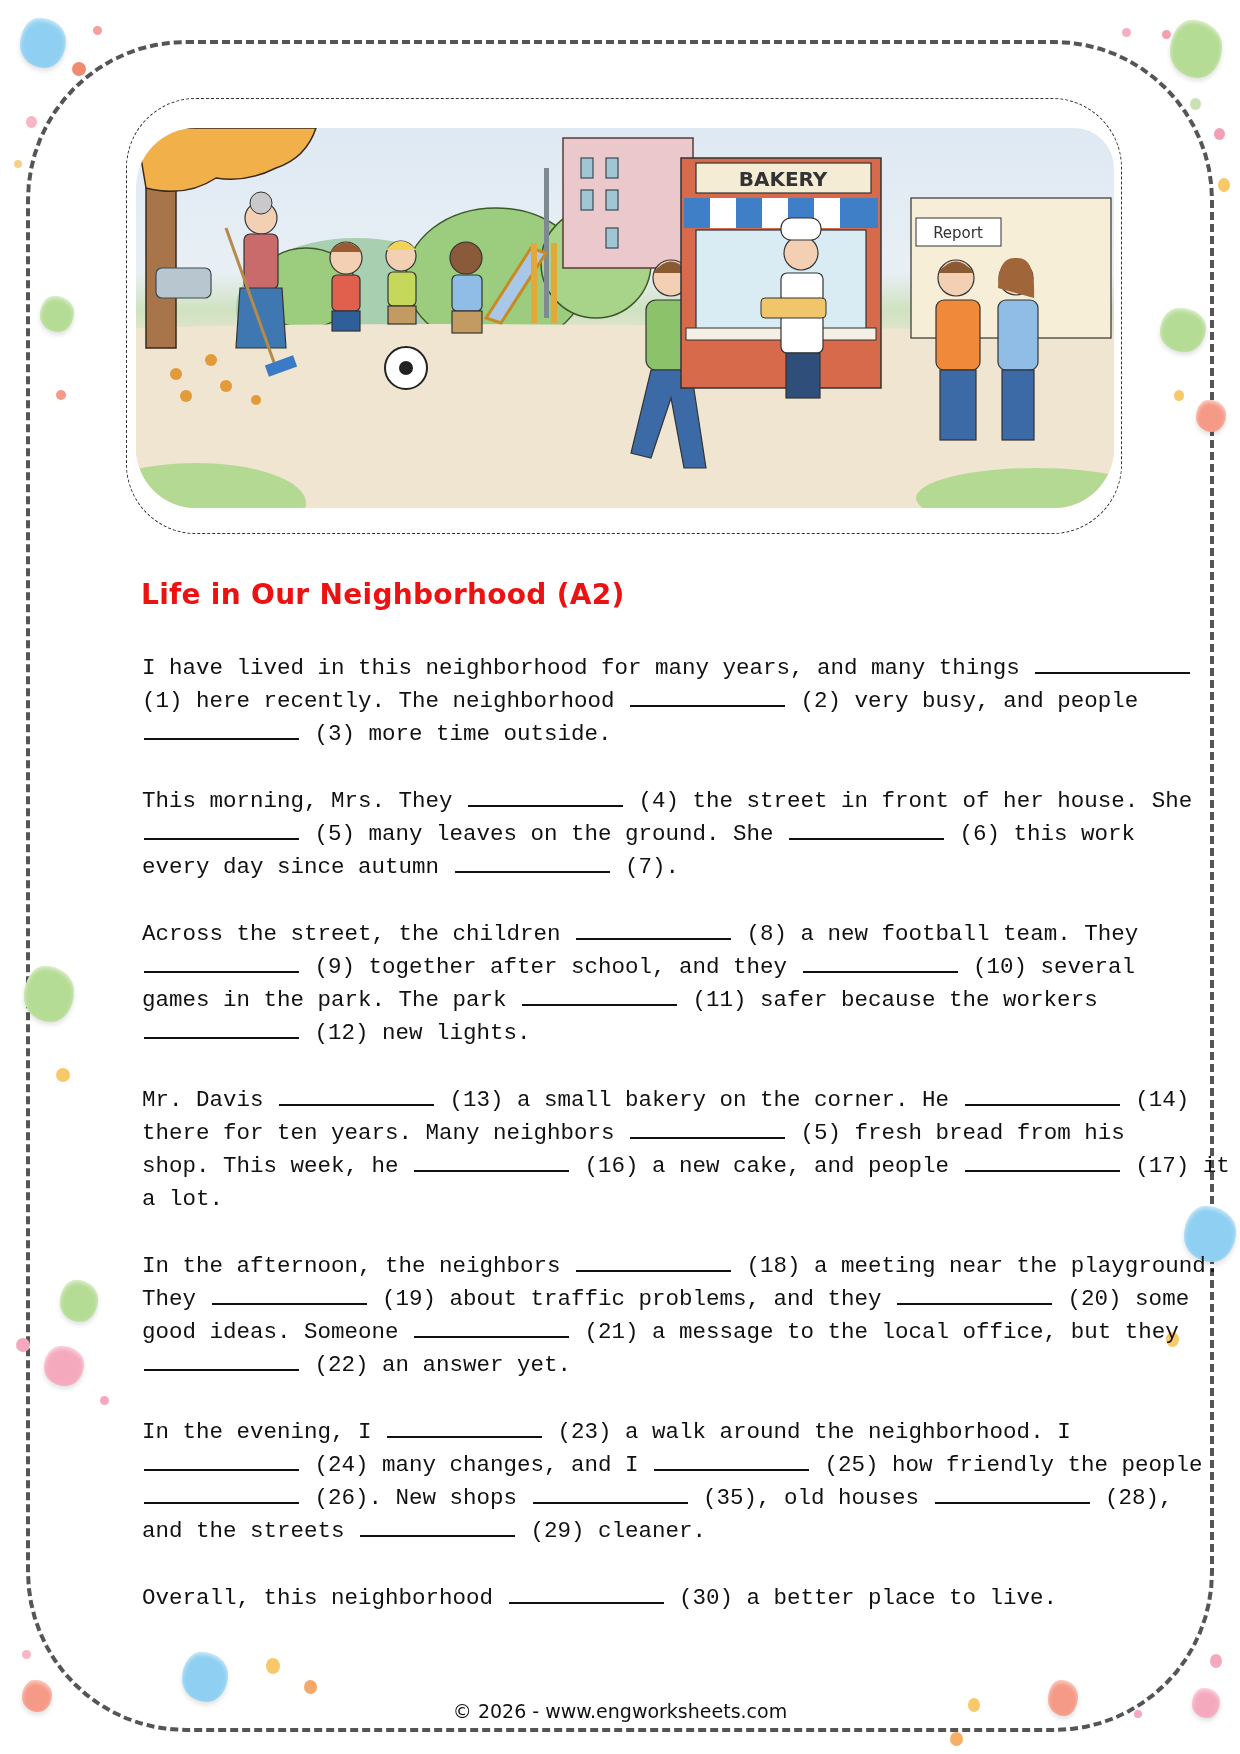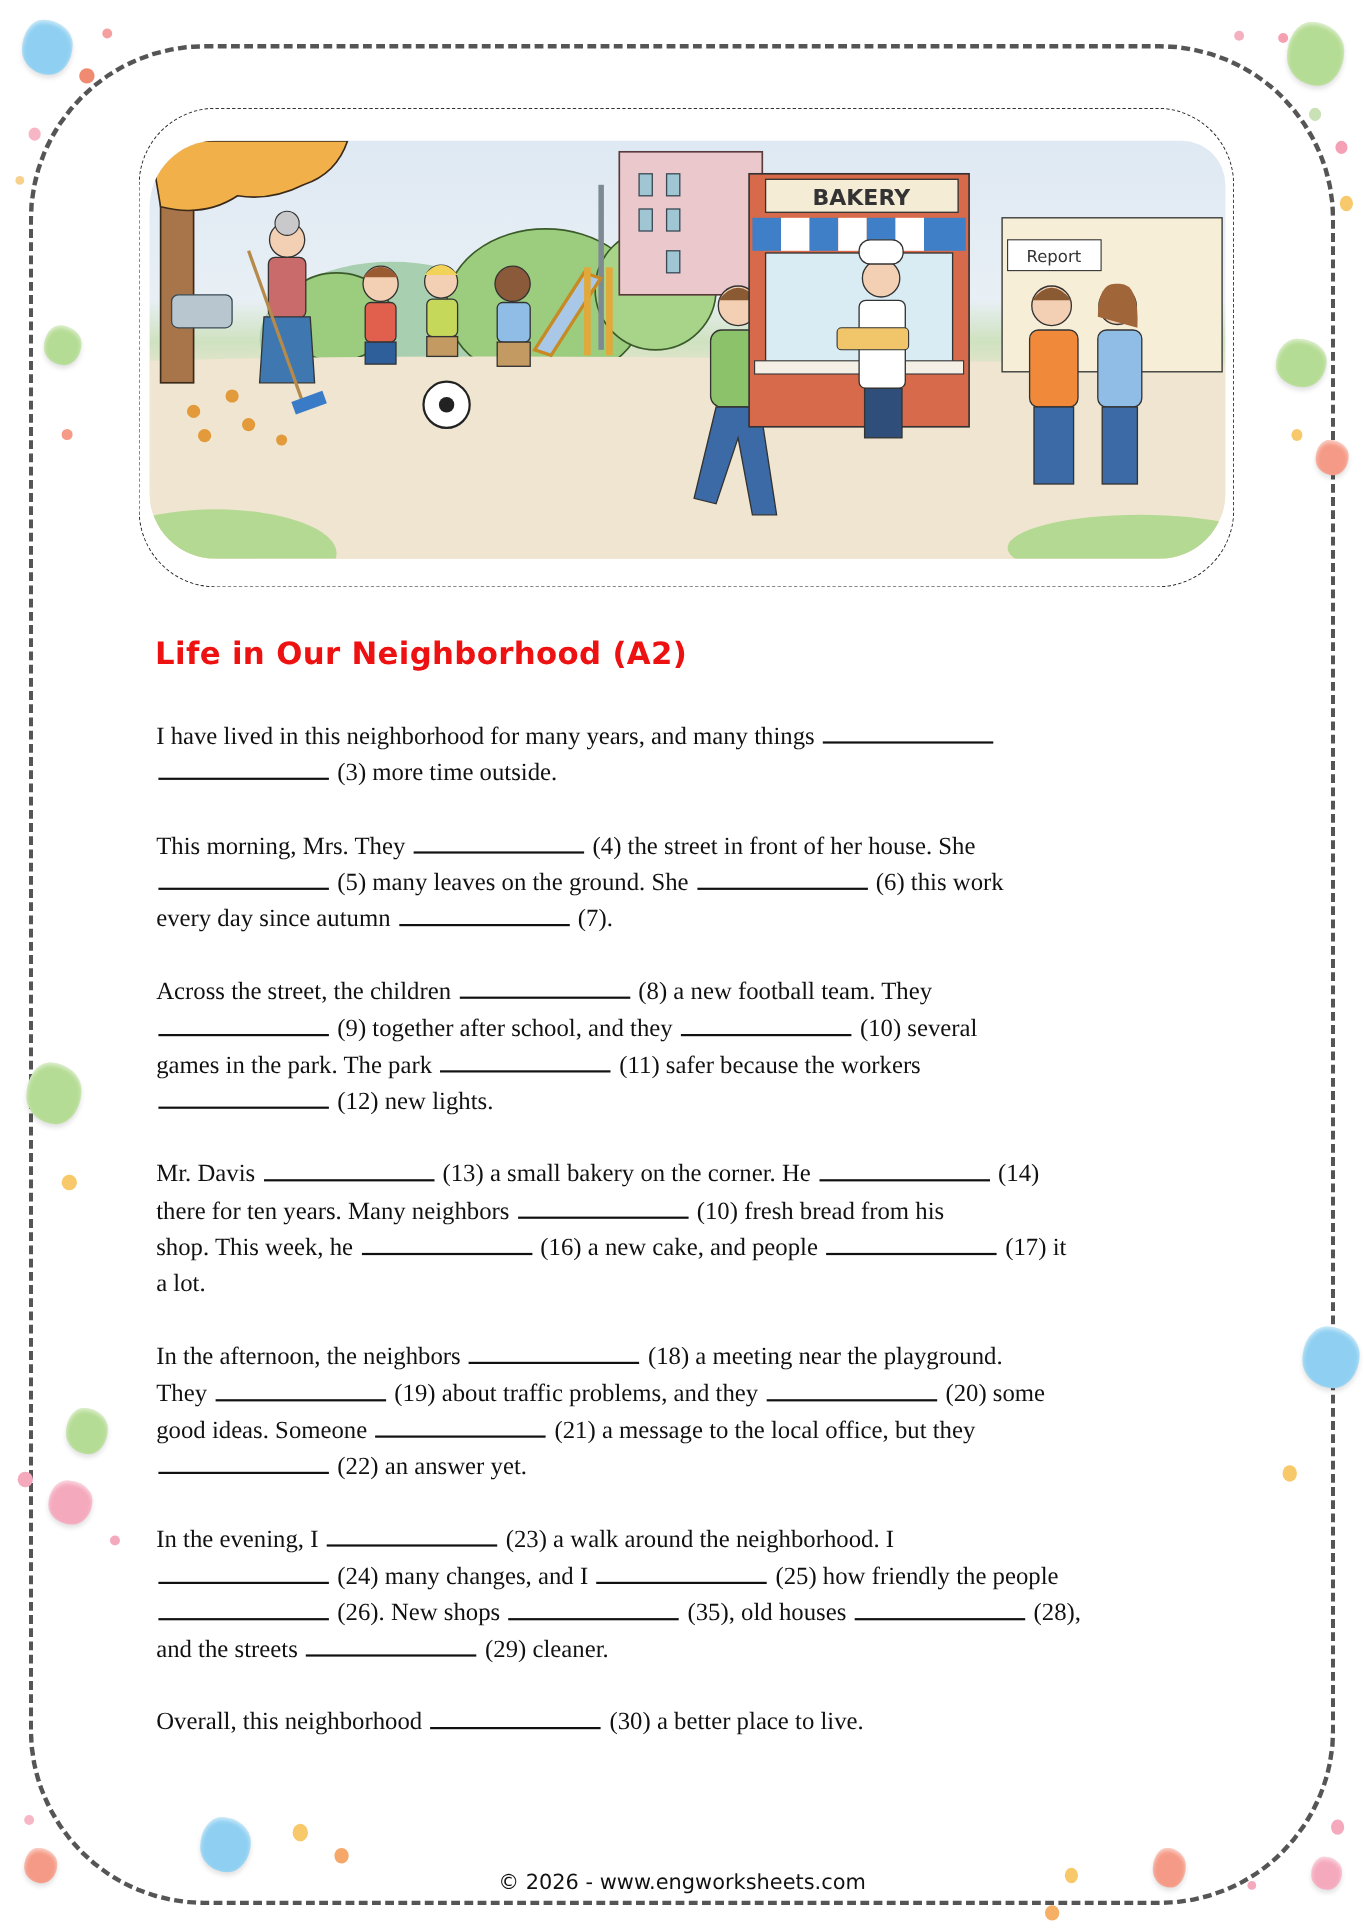--- a/index.html
+++ b/index.html
@@ -27,21 +27,21 @@
     }
     .illus svg { position: absolute; left: 0; top: 0; }
 
     .title {
       position: absolute; left: 141px; top: 578px;
       font-family: "DejaVu Sans", sans-serif; font-weight: bold; font-size: 28px;
       color: #ee1111; letter-spacing: 0.3px;
     }
     .body {
       position: absolute; left: 142px; top: 652px; width: 960px;
-      font-family: Liberation Serif, serif; font-size: 22.5px; line-height: 33.2px;
+      font-family: Liberation Mono, monospace; font-size: 22.5px; line-height: 33.2px;
       color: #111;
     }
     .para { margin-bottom: 33.2px; }
     .para .line { display: block; white-space: nowrap; }
     .blank { display: inline-block; width: 155px; border-bottom: 2px solid #111; height: 22px; vertical-align: baseline; margin: 0 2px; }
 
     .footer {
       position: absolute; left: 0; width: 1240px; top: 1700px; text-align: center;
       font-family: "DejaVu Sans", sans-serif; font-size: 19px; color: #111;
     }
@@ -191,36 +191,37 @@
     <ellipse cx="60" cy="375" rx="110" ry="40" fill="#b4d992"></ellipse>
     <ellipse cx="900" cy="370" rx="120" ry="30" fill="#b4d992"></ellipse>
   </svg>
 </div>
 
 <h1 class="title">Life in Our Neighborhood (A2)</h1>
 
 <div class="body" id="worksheet-body">
     <div class="para">
       <span class="line"><span>I have lived in this neighborhood for many years, and many things </span><span class="blank"></span></span>
+      <span class="line"><span>(1) here recently. The neighborhood </span><span class="blank"></span><span> (2) very busy, and people</span></span>
       <span class="line"><span class="blank"></span><span> (3) more time outside.</span></span>
     </div>
     <div class="para">
       <span class="line"><span>This morning, Mrs. They </span><span class="blank"></span><span> (4) the street in front of her house. She</span></span>
       <span class="line"><span class="blank"></span><span> (5) many leaves on the ground. She </span><span class="blank"></span><span> (6) this work</span></span>
       <span class="line"><span>every day since autumn </span><span class="blank"></span><span> (7).</span></span>
     </div>
     <div class="para">
       <span class="line"><span>Across the street, the children </span><span class="blank"></span><span> (8) a new football team. They</span></span>
       <span class="line"><span class="blank"></span><span> (9) together after school, and they </span><span class="blank"></span><span> (10) several</span></span>
       <span class="line"><span>games in the park. The park </span><span class="blank"></span><span> (11) safer because the workers</span></span>
       <span class="line"><span class="blank"></span><span> (12) new lights.</span></span>
     </div>
     <div class="para">
       <span class="line"><span>Mr. Davis </span><span class="blank"></span><span> (13) a small bakery on the corner. He </span><span class="blank"></span><span> (14)</span></span>
-      <span class="line"><span>there for ten years. Many neighbors </span><span class="blank"></span><span> (10) fresh bread from his</span></span>
+      <span class="line"><span>there for ten years. Many neighbors </span><span class="blank"></span><span> (5) fresh bread from his</span></span>
       <span class="line"><span>shop. This week, he </span><span class="blank"></span><span> (16) a new cake, and people </span><span class="blank"></span><span> (17) it</span></span>
       <span class="line"><span>a lot.</span></span>
     </div>
     <div class="para">
       <span class="line"><span>In the afternoon, the neighbors </span><span class="blank"></span><span> (18) a meeting near the playground.</span></span>
       <span class="line"><span>They </span><span class="blank"></span><span> (19) about traffic problems, and they </span><span class="blank"></span><span> (20) some</span></span>
       <span class="line"><span>good ideas. Someone </span><span class="blank"></span><span> (21) a message to the local office, but they</span></span>
       <span class="line"><span class="blank"></span><span> (22) an answer yet.</span></span>
     </div>
     <div class="para">

